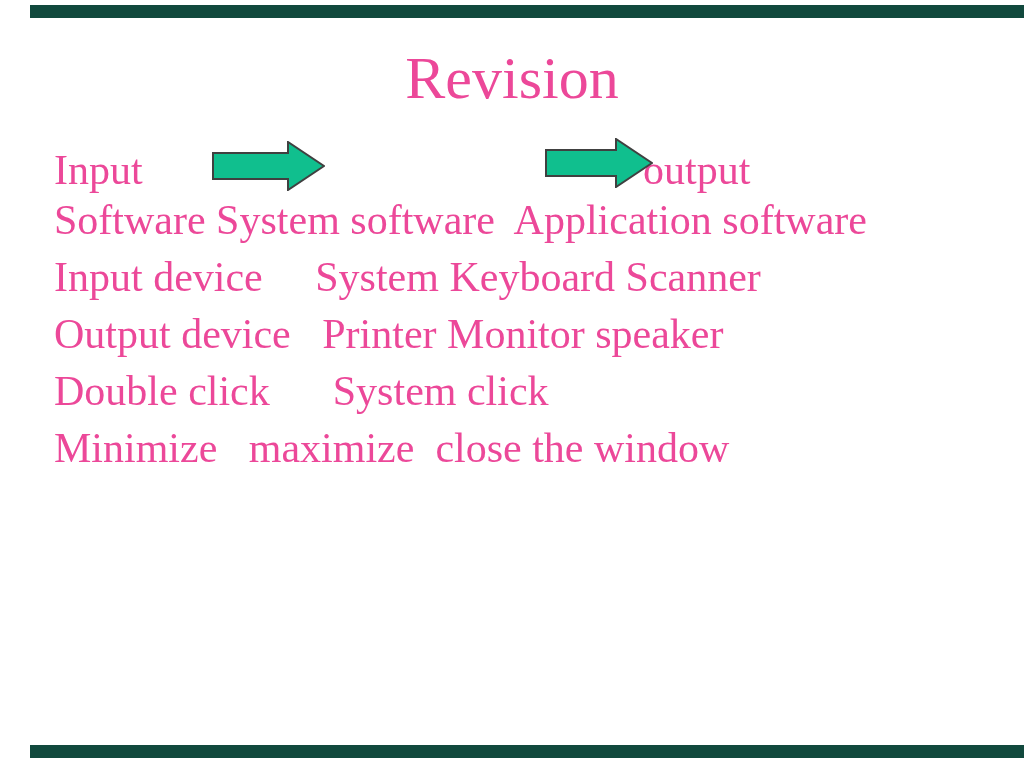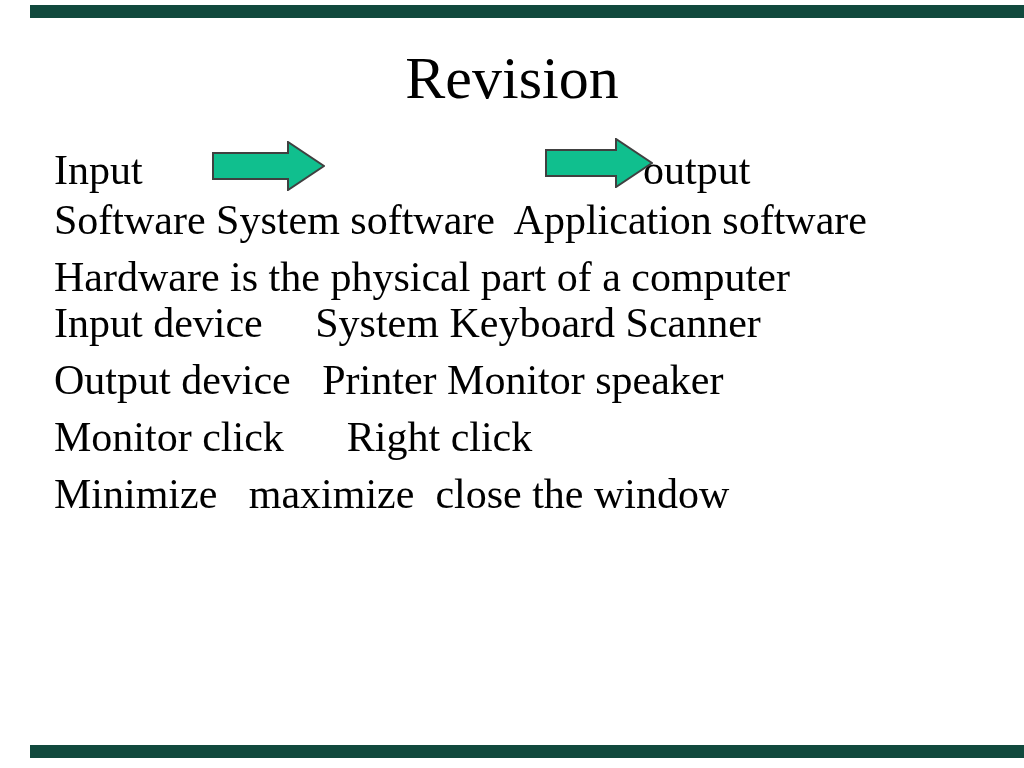--- a/index.html
+++ b/index.html
@@ -1,21 +1,21 @@
 <!DOCTYPE html>
 <html><head>
 <meta charset="utf-8">
 <style>
   html,body{margin:0;padding:0;background:#ffffff;}
   .slide{
     position:relative;
     width:1024px;height:768px;
     background:#ffffff;
     font-family:"Liberation Serif","DejaVu Serif",serif;
-    color:#000000;
+    color:#ec4899;
     overflow:hidden;
   }
   .band{
     position:absolute;
     left:30px;right:0;
     height:13px;
     background:#11493D;
   }
   .band-top{top:5px;}
   .band-bottom{bottom:10px;}
@@ -70,20 +70,19 @@
 
     <svg class="arrow arrow-2" viewBox="0 0 108 50" preserveAspectRatio="none" xmlns="http://www.w3.org/2000/svg">
       <polygon points="1,12 71,12 71,1 107,25 71,49 71,38 1,38" style="fill: rgb(16, 191, 142); stroke: rgb(64, 64, 64);"></polygon>
     </svg>
 
     <span class="w w-output">output</span>
   </div>
 
   <div class="slide-body">
     <p class="bl">Software System software  Application software</p>
-    <p class="bl nogap">Hardware is the physical part of a computer</p>
     <p class="bl">Input device     System Keyboard Scanner</p>
     <p class="bl">Output device   Printer Monitor speaker</p>
-    <p class="bl">Monitor click      Right click</p>
+    <p class="bl">Double click      System click</p>
     <p class="bl">Minimize   maximize  close the window</p>
   </div>
 
 </div>
 
 </body></html>

